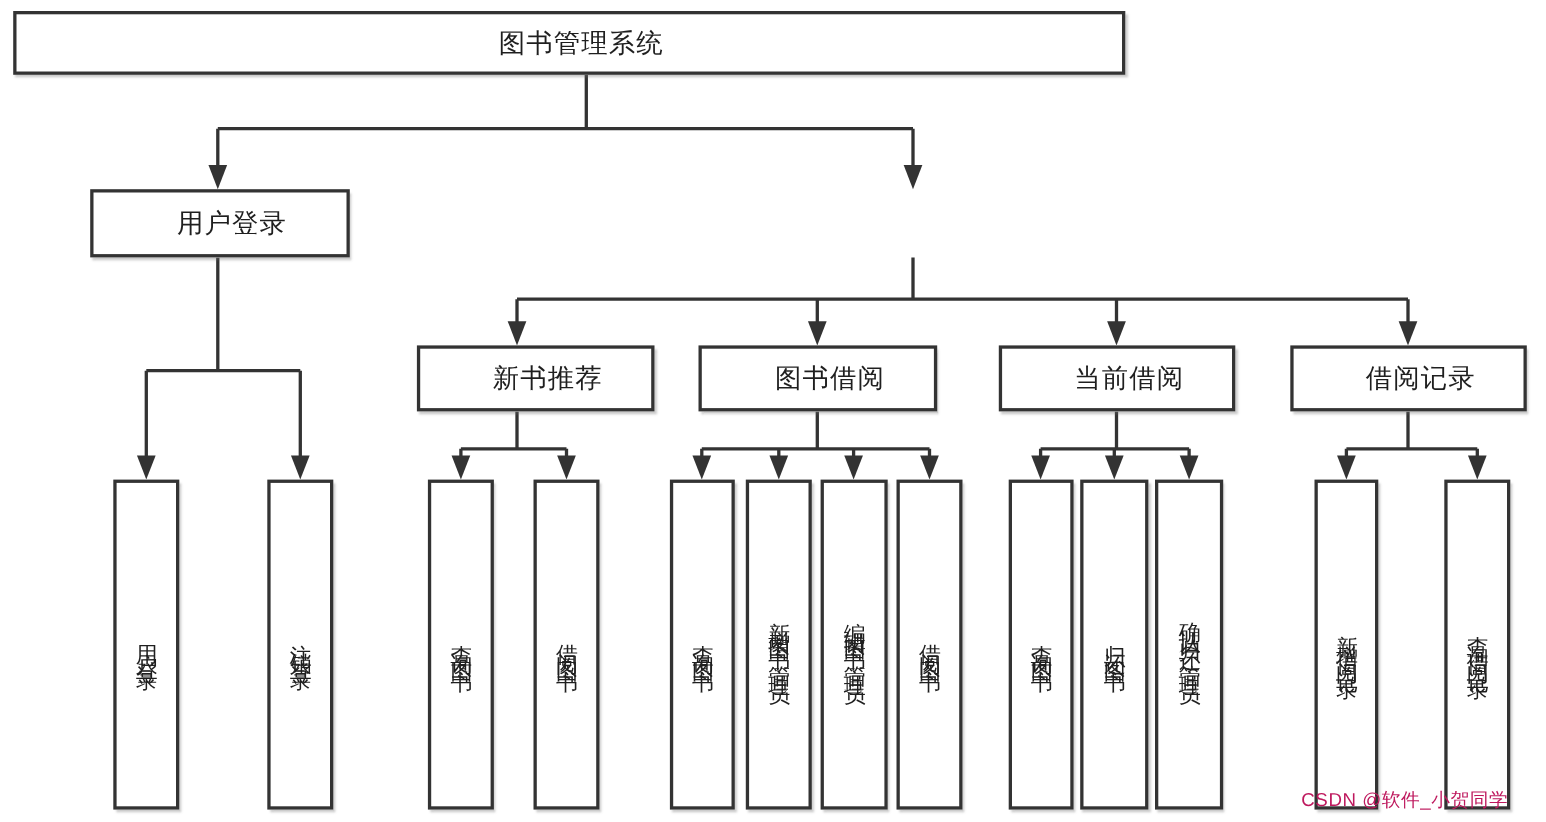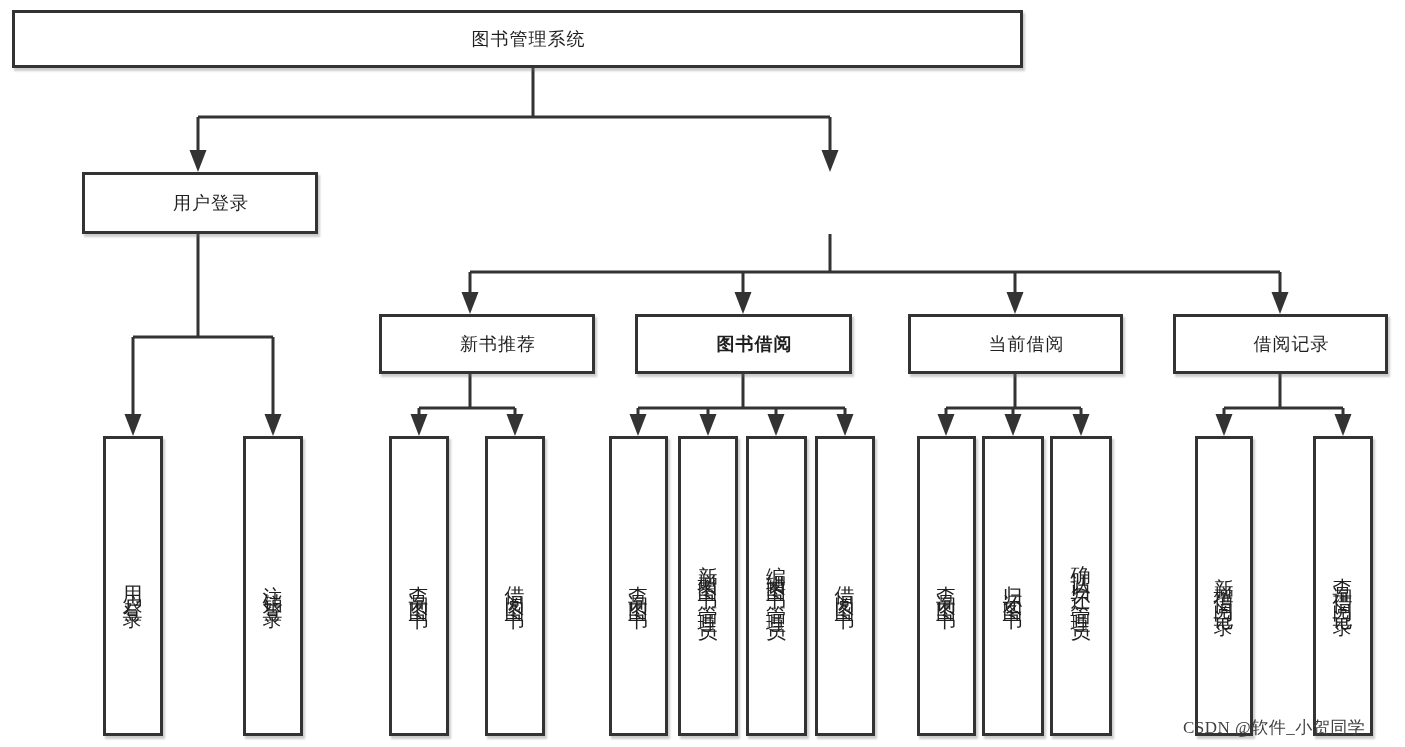--- a/index.html
+++ b/index.html
@@ -10,31 +10,30 @@
   }
   #stage { position:absolute; left:0; top:0; width:1405px; height:747px; }
   svg.connectors { position:absolute; left:0; top:0; z-index:1; }
   .node {
     position:absolute; box-sizing:border-box;
     background:#ffffff; border:3px solid #333333;
     display:flex; align-items:center; justify-content:center;
     z-index:2;
     box-shadow:2px 3px 2px rgba(110,110,110,0.35);
   }
-  .hnode { font-size:18px; letter-spacing:1px;padding-left:22px; }
+  .hnode { font-size:24px; letter-spacing:1px;padding-left:22px; }
   .leaf  { z-index:2; }
   .leaf span {
     writing-mode:vertical-rl;
     font-size:20px; letter-spacing:8px; line-height:1;
   }
   .watermark {
     position:absolute; left:1183px; top:716px; z-index:5;
-    font-size:17px; color:#404040; letter-spacing:0.5px;
+    font-size:17px; color:#be185d; letter-spacing:0.5px;
     white-space:nowrap;
-    font-family:Liberation Serif, serif;
   }
 </style>
 </head>
 <body>
 
 <div id="stage">
 
   <svg class="connectors" width="1405" height="747" viewBox="0 0 1405 747">
     <path fill="none" stroke="#333333" stroke-width="3" d="M533,68 V117
              M198,117 H830
@@ -90,21 +89,21 @@
       <polygon points="1215.5,414 1232.5,414 1224,436"></polygon>
       <polygon points="1334.5,414 1351.5,414 1343,436"></polygon>
     </g>
   </svg>
 
   <div class="node hnode" style="left:12px; top:10px; width:1011px; height:58px;">图书管理系统</div>
 
   <div class="node hnode" style="left:82px; top:172px; width:236px; height:62px;">用户登录</div>
 
   <div class="node hnode" style="left:363px; top:314px; width:216px; height:60px;margin-left:16px;">新书推荐</div>
-  <div class="node hnode" style="left:635px; top:314px; width:217px; height:60px;font-weight:bold;">图书借阅</div>
+  <div class="node hnode" style="left:635px; top:314px; width:217px; height:60px;">图书借阅</div>
   <div class="node hnode" style="left:908px; top:314px; width:215px; height:60px;">当前借阅</div>
   <div class="node hnode" style="left:1173px; top:314px; width:215px; height:60px;">借阅记录</div>
 
   <div class="node leaf" style="left:103px; top:436px; width:60px; height:300px;">
     <span>用户登录</span>
   </div>
   <div class="node leaf" style="left:243px; top:436px; width:60px; height:300px;">
     <span>注销登录</span>
   </div>
 

